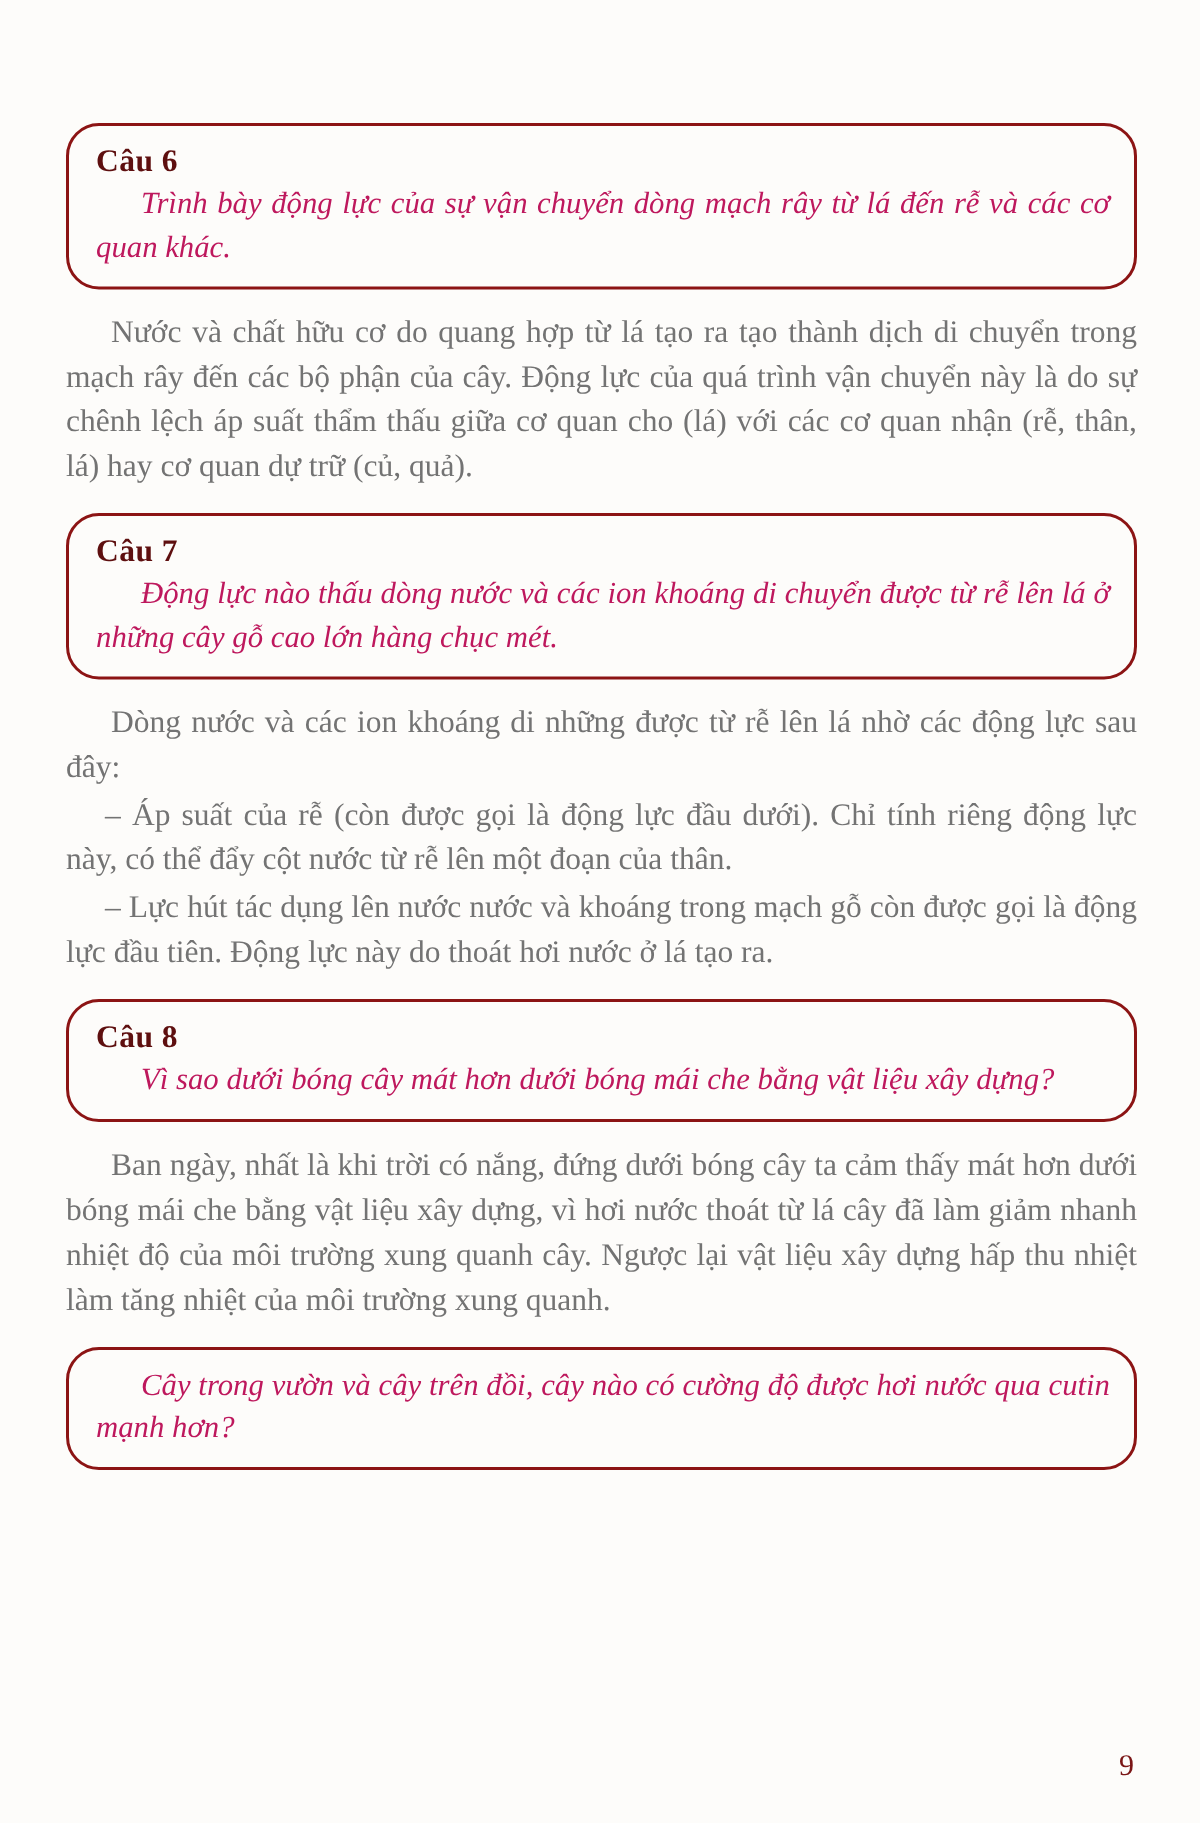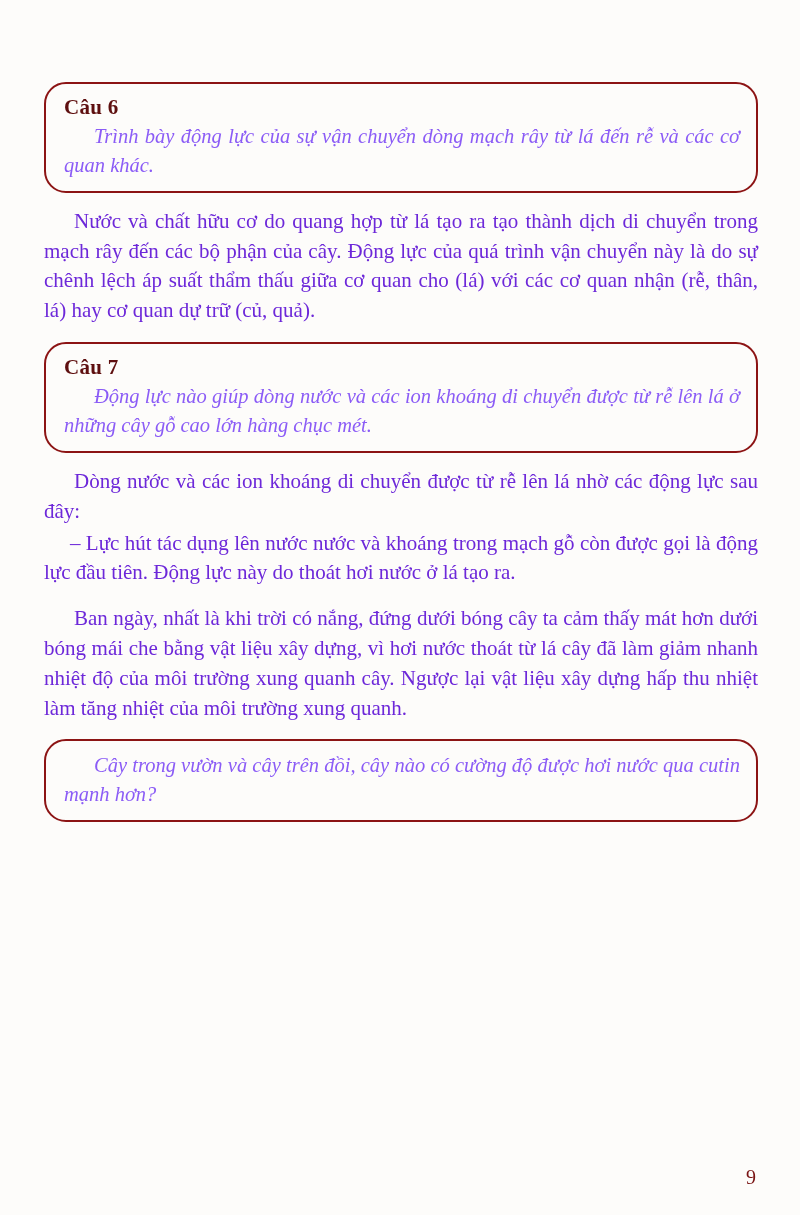--- a/index.html
+++ b/index.html
@@ -48,32 +48,32 @@
     color: #5e0f0f;
     letter-spacing: 0.3px;
     line-height: 1.25;
     margin-bottom: 2px;
   }
 
   .qbox-text {
     font-style: italic;
     font-size: 20.5px;
     line-height: 1.38;
-    color: #8b5cf6;
+    color: #be185d;
     text-indent: 30px;
     text-align: justify;
     text-justify: inter-word;
     margin: 0;
   }
 
   
   .para {
     font-size: 21px;
     line-height: 1.42;
-    color: #6d28d9;
+    color: #737373;
     text-indent: 30px;
     text-align: justify;
     text-justify: inter-word;
     margin: 0 0 2px 0;
   }
 
   .para.dash {
     text-indent: 26px;
   }
 
@@ -103,27 +103,32 @@
       <div class="qbox">
         <div class="qbox-label">Câu 6</div>
         <p class="qbox-text">Trình bày động lực của sự vận chuyển dòng mạch rây từ lá đến rễ và các cơ quan khác.</p>
       </div>
       <p class="para">Nước và chất hữu cơ do quang hợp từ lá tạo ra tạo thành dịch di chuyển trong mạch rây đến các bộ phận của cây. Động lực của quá trình vận chuyển này là do sự chênh lệch áp suất thẩm thấu giữa cơ quan cho (lá) với các cơ quan nhận (rễ, thân, lá) hay cơ quan dự trữ (củ, quả).</p>
     </div>
 
     <div class="block tight">
       <div class="qbox">
         <div class="qbox-label">Câu 7</div>
-        <p class="qbox-text">Động lực nào giúp dòng nước và các ion khoáng di chuyển được từ rễ lên lá ở những cây gỗ cao lớn hàng chục mét.</p>
+        <p class="qbox-text">Động lực nào thấu dòng nước và các ion khoáng di chuyển được từ rễ lên lá ở những cây gỗ cao lớn hàng chục mét.</p>
       </div>
-      <p class="para">Dòng nước và các ion khoáng di chuyển được từ rễ lên lá nhờ các động lực sau đây:</p>
+      <p class="para">Dòng nước và các ion khoáng di những được từ rễ lên lá nhờ các động lực sau đây:</p>
+      <p class="para dash">– Áp suất của rễ (còn được gọi là động lực đầu dưới). Chỉ tính riêng động lực này, có thể đẩy cột nước từ rễ lên một đoạn của thân.</p>
       <p class="para dash">– Lực hút tác dụng lên nước nước và khoáng trong mạch gỗ còn được gọi là động lực đầu tiên. Động lực này do thoát hơi nước ở lá tạo ra.</p>
     </div>
 
     <div class="block">
+      <div class="qbox">
+        <div class="qbox-label">Câu 8</div>
+        <p class="qbox-text">Vì sao dưới bóng cây mát hơn dưới bóng mái che bằng vật liệu xây dựng?</p>
+      </div>
       <p class="para">Ban ngày, nhất là khi trời có nắng, đứng dưới bóng cây ta cảm thấy mát hơn dưới bóng mái che bằng vật liệu xây dựng, vì hơi nước thoát từ lá cây đã làm giảm nhanh nhiệt độ của môi trường xung quanh cây. Ngược lại vật liệu xây dựng hấp thu nhiệt làm tăng nhiệt của môi trường xung quanh.</p>
     </div>
 
     <div class="block">
       <div class="qbox">
         <p class="qbox-text">Cây trong vườn và cây trên đồi, cây nào có cường độ được hơi nước qua cutin mạnh hơn?</p>
       </div>
     </div>
 
   </div>

